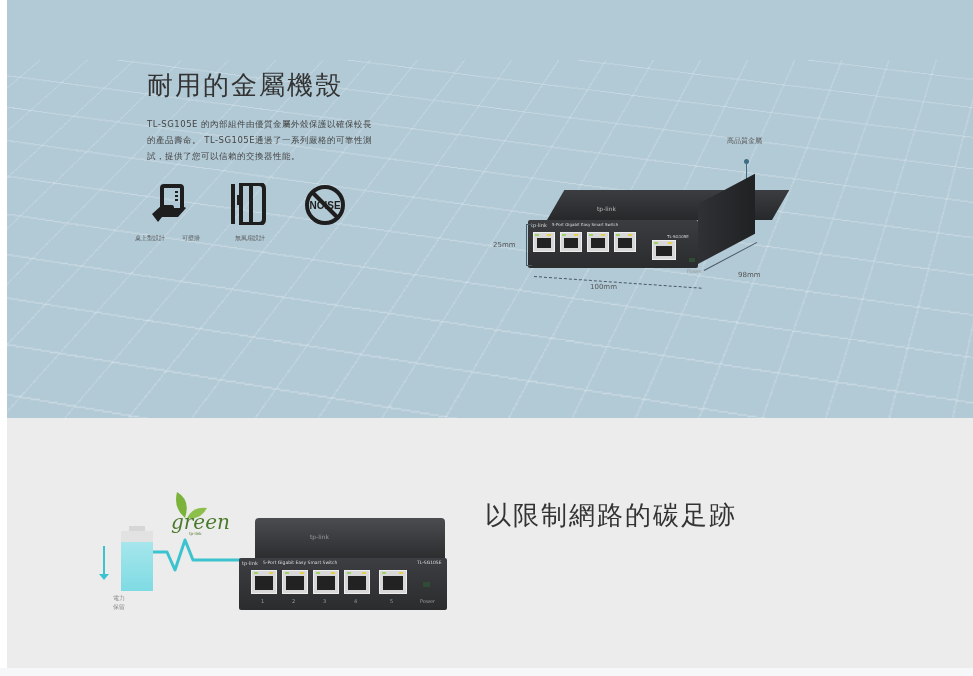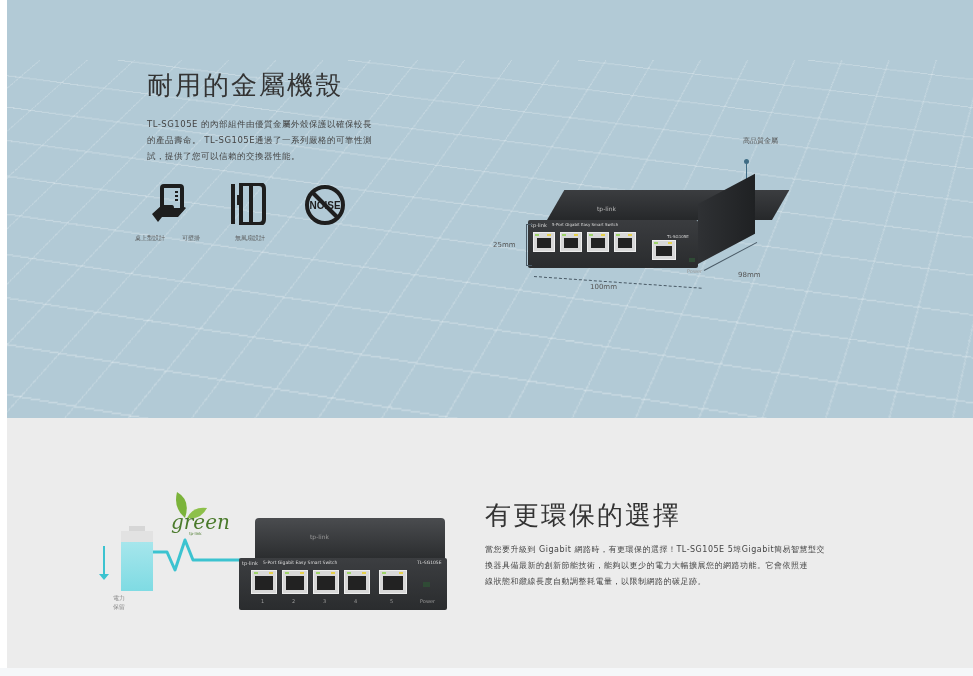--- a/index.html
+++ b/index.html
@@ -98,21 +98,21 @@
     <svg width="42" height="42" viewBox="0 0 42 42">
       <circle cx="21" cy="21" r="18" fill="none" stroke="#1e1e1e" stroke-width="4"></circle>
       <text x="21" y="24.5" text-anchor="middle" font-size="10" font-weight="bold" fill="#1e1e1e" font-family="Liberation Sans, sans-serif">NOISE</text>
       <line x1="8" y1="8" x2="34" y2="34" stroke="#1e1e1e" stroke-width="4"></line>
     </svg>
   </div>
   <div class="feat-label" style="left:128px; top:234px;">桌上型設計</div>
   <div class="feat-label" style="left:175px; top:234px;">可壁掛</div>
   <div class="feat-label" style="left:228px; top:234px;">無風扇設計</div>
 
-  <div class="callout-label" style="left:736px; top:136px;">高品質金屬</div>
+  <div class="callout-label" style="left:720px; top:136px;">高品質金屬</div>
   <div style="position:absolute; left:737px; top:159px; width:5px; height:5px; border-radius:50%; background:#3f6c85;"></div>
   <div style="position:absolute; left:739px; top:163px; width:1px; height:42px; background:#3f6c85;"></div>
 
   <div style="position:absolute; left:0; top:0;">
     <div class="switch-top" style="left:525px; top:190px; width:225px; height:30px; transform: skewX(-30deg); transform-origin: left bottom; left:540px;"></div>
     <div class="tiny-white" style="left:590px; top:205px; font-size:6px; color:#bbb;">tp-link</div>
     <div class="switch-front" style="left:521px; top:220px; width:170px; height:48px;"></div>
     <div style="position:absolute; left:691px; top:204px; width:57px; height:60px; background:linear-gradient(90deg,#2f3134,#1f2123); transform: skewY(-28deg); transform-origin:left top;"></div>
     <div class="tiny-white" style="left:524px; top:222px;">tp-link</div>
     <div class="tiny-white" style="left:545px; top:222px; font-size:4px;">5-Port Gigabit Easy Smart Switch</div>
@@ -197,21 +197,16 @@
 
     <div class="port-num" style="left:254px; top:180px;">1</div>
     <div class="port-num" style="left:285px; top:180px;">2</div>
     <div class="port-num" style="left:316px; top:180px;">3</div>
     <div class="port-num" style="left:347px; top:180px;">4</div>
     <div class="port-num" style="left:383px; top:180px;">5</div>
     <div style="position:absolute; left:416px; top:164px; width:7px; height:5px; background:#2f4a35;"></div>
     <div class="port-num" style="left:413px; top:180px;">Power</div>
   </div>
 
-  <div class="title" style="left:478px; top:80px;">有更環保的選擇</div>
-  <div class="para" style="left:478px; top:124px; width:420px; font-size:8px; line-height:16px;">
-    <div>當您要升級到 Gigabit 網路時，有更環保的選擇！TL-SG105E 5埠Gigabit簡易智慧型交</div>
-    <div>換器具備最新的創新節能技術，能夠以更少的電力大幅擴展您的網路功能。它會依照連</div>
-    <div>線狀態和纜線長度自動調整耗電量，以限制網路的碳足跡。</div>
-  </div>
+  <div class="title" style="left:478px; top:80px;">以限制網路的碳足跡</div>
 </div>
 
 <div class="bottom-strip"></div>
 
 </body></html>

